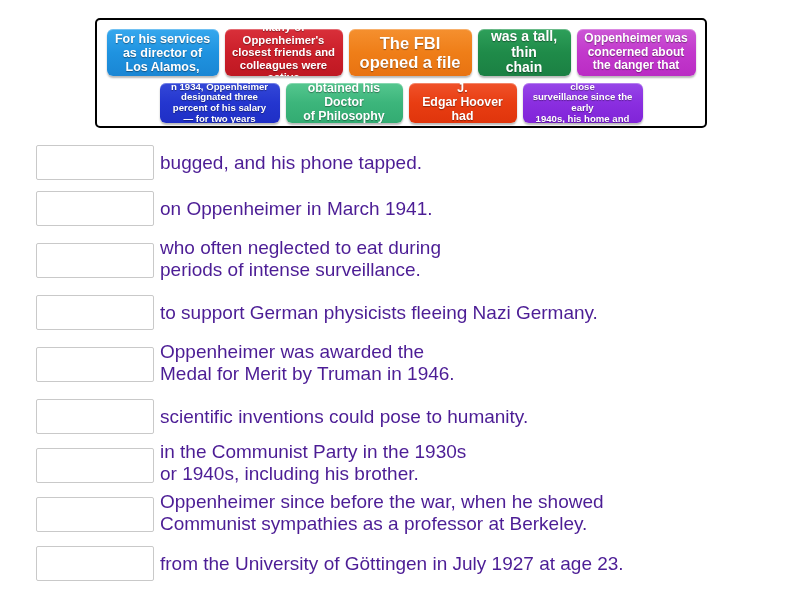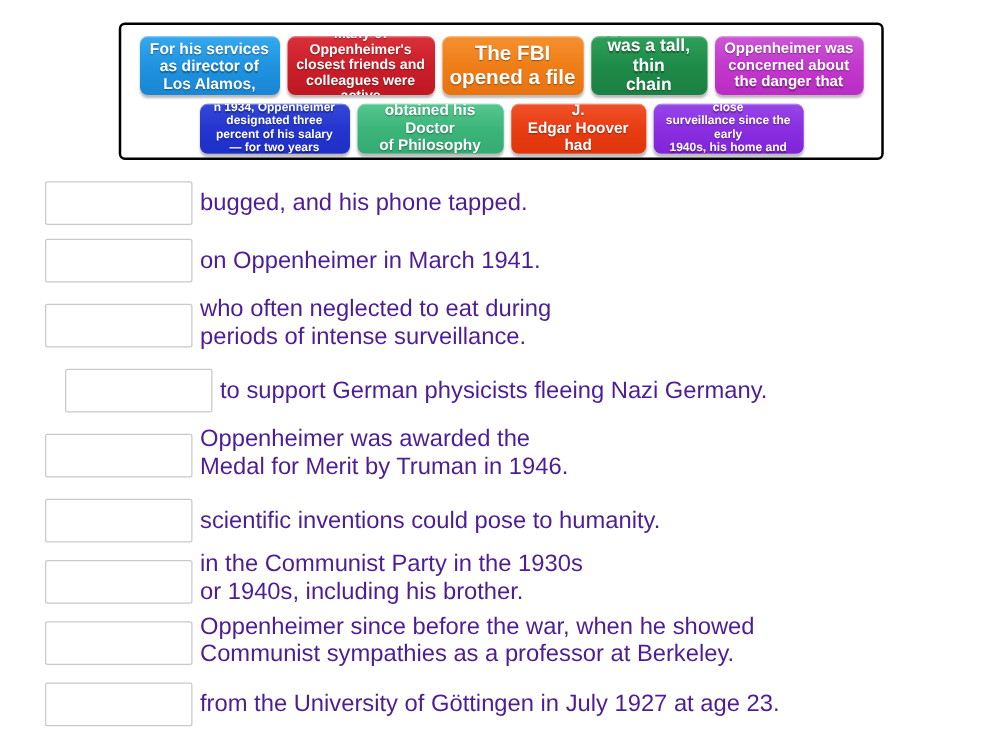--- a/index.html
+++ b/index.html
@@ -53,21 +53,21 @@
     box-shadow: 0 2px 2px rgba(0,0,0,0.28), inset 0 1px 0 rgba(255,255,255,0.30);
     cursor: move;
     user-select: none;
     overflow: hidden;
   }
   .tile-text { display: block; white-space: pre-line; }
 
   
   .t-blue     { width: 112px; height: 47px; font-size: 12.5px; background: linear-gradient(180deg,#36a8ee 0%,#1f93e0 50%,#1a86d4 100%); }
   .t-red      { width: 118px; height: 47px; font-size: 11.3px; background: linear-gradient(180deg,#d9303a 0%,#cb1f2a 50%,#bf1822 100%); }
-  .t-orange   { width: 113px; height: 47px; font-size: 16.5px; background: linear-gradient(180deg,#f5902f 0%,#ef7e18 50%,#e87312 100%); }
+  .t-orange   { width: 123px; height: 47px; font-size: 16.5px; background: linear-gradient(180deg,#f5902f 0%,#ef7e18 50%,#e87312 100%); }
   .t-green    { width: 93px;  height: 47px; font-size: 14px; background: linear-gradient(180deg,#2ea05a 0%,#1f8b49 50%,#1b8043 100%); }
   .t-magenta  { width: 119px; height: 47px; font-size: 12px; background: linear-gradient(180deg,#cc57d6 0%,#c238cc 50%,#ba2cc4 100%); }
 
   
   .t2-darkblue { width: 120px; height: 40px; font-size: 9.6px;  background: linear-gradient(180deg,#3448d8 0%,#2436cf 50%,#1f2fc6 100%); }
   .t2-seagreen { width: 117px; height: 40px; font-size: 12.3px; background: linear-gradient(180deg,#55c78f 0%,#3cb57b 50%,#33ab72 100%); }
   .t2-redorange{ width: 108px; height: 40px; font-size: 12.3px; background: linear-gradient(180deg,#f0522a 0%,#e83d12 50%,#e0350c 100%); }
   .t2-violet   { width: 120px; height: 40px; font-size: 9.6px;  background: linear-gradient(180deg,#9747e8 0%,#8a2ee0 50%,#8024d8 100%); }
 
   .tile + .tile { margin-left: 6px; }
@@ -175,21 +175,21 @@
     <div class="drop-zone" style="top:5px;"></div>
     <div class="answer-text" style="top:12px;">on Oppenheimer in March 1941.</div>
   </div>
 
   <div class="answer-row" style="height:58px;">
     <div class="drop-zone" style="top:11px;"></div>
     <div class="answer-text" style="top:5px;">who often neglected to eat during
 periods of intense surveillance.</div>
   </div>
 
-  <div class="answer-row" style="height:46px;margin-left:16px;">
+  <div class="answer-row" style="height:46px;">
     <div class="drop-zone" style="top:5px;"></div>
     <div class="answer-text" style="top:12px;">to support German physicists fleeing Nazi Germany.</div>
   </div>
 
   <div class="answer-row" style="height:58px;padding-left:48px;">
     <div class="drop-zone" style="top:11px;"></div>
     <div class="answer-text" style="top:5px;">Oppenheimer was awarded the
 Medal for Merit by Truman in 1946.</div>
   </div>
 

